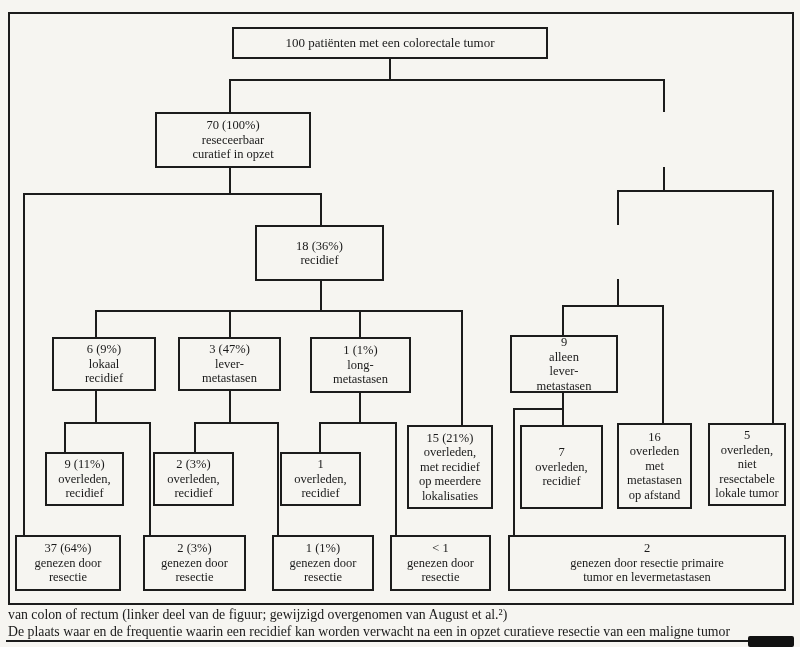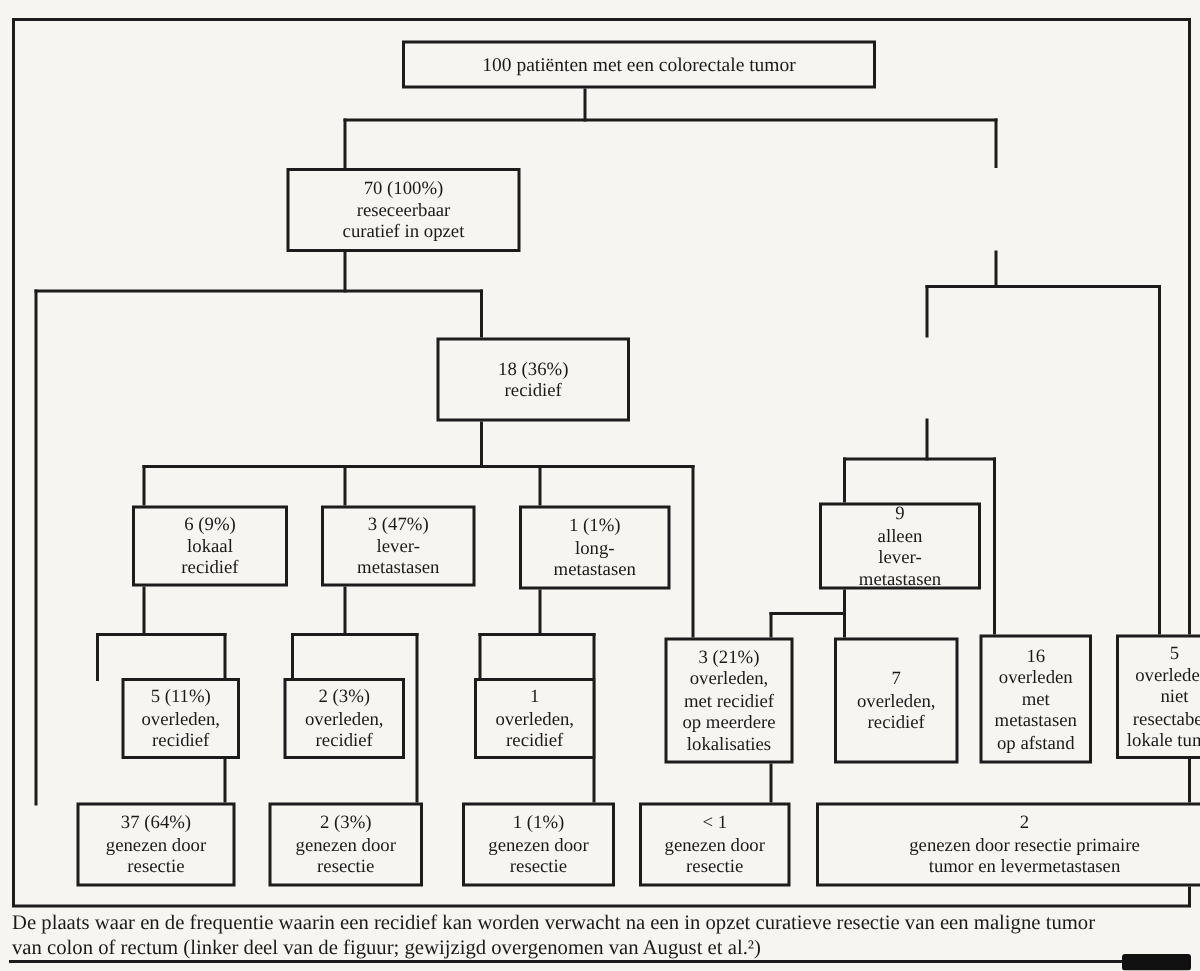--- a/index.html
+++ b/index.html
@@ -2,21 +2,21 @@
 <html><head>
 <meta charset="utf-8">
 <style>
   html,body{margin:0;padding:0;}
   body{background:#f6f5f1;font-family:"Liberation Serif","DejaVu Serif",serif;color:#1a1a1a;}
   #stage{position:relative;width:800px;height:647px;background:#f6f5f1;overflow:hidden;}
   .ln{position:absolute;background:#1c1c1c;}
   .frame{position:absolute;border:2px solid #1c1c1c;background:transparent;}
   .node{position:absolute;border:2px solid #1c1c1c;background:#f6f5f1;box-sizing:border-box;
         display:flex;align-items:center;justify-content:center;text-align:center;
-        white-space:pre-line;font-size:12.5px;line-height:1.16;padding:1px 2px;margin-left:36px;}
+        white-space:pre-line;font-size:12.5px;line-height:1.16;padding:1px 2px;}
   .node.title{font-size:13px;}
   .caption{position:absolute;left:8px;top:606px;width:788px;font-size:13.8px;line-height:17px;}
   .blob{position:absolute;background:#111;border-radius:2px;}
 </style>
 </head>
 <body>
 
 <div id="stage">
 
   <div class="frame" style="left:8px;top:12px;width:782px;height:589px"></div>
@@ -72,30 +72,30 @@
   <div class="node" style="left:178px;top:337px;width:103px;height:54px">3 (47%)
 lever-
 metastasen</div>
   <div class="node" style="left:310px;top:337px;width:101px;height:56px">1 (1%)
 long-
 metastasen</div>
   <div class="node" style="left:510px;top:335px;width:108px;height:58px">9
 alleen
 lever-
 metastasen</div>
-  <div class="node" style="left:45px;top:452px;width:79px;height:54px">5 (11%)
+  <div class="node" style="left:45px;top:452px;width:79px;height:54px">9 (11%)
 overleden,
 recidief</div>
   <div class="node" style="left:153px;top:452px;width:81px;height:54px">2 (3%)
 overleden,
 recidief</div>
   <div class="node" style="left:280px;top:452px;width:81px;height:54px">1
 overleden,
 recidief</div>
-  <div class="node" style="left:407px;top:425px;width:86px;height:84px">3 (21%)
+  <div class="node" style="left:407px;top:425px;width:86px;height:84px">15 (21%)
 overleden,
 met recidief
 op meerdere
 lokalisaties</div>
   <div class="node" style="left:520px;top:425px;width:83px;height:84px">7
 overleden,
 recidief</div>
   <div class="node" style="left:617px;top:423px;width:75px;height:86px">16
 overleden
 met
@@ -116,20 +116,20 @@
 genezen door
 resectie</div>
   <div class="node" style="left:390px;top:535px;width:101px;height:56px">&lt; 1
 genezen door
 resectie</div>
   <div class="node" style="left:508px;top:535px;width:278px;height:56px">2
 genezen door resectie primaire
 tumor en levermetastasen</div>
 
   <div class="caption">
+    <div>van colon of rectum (linker deel van de figuur; gewijzigd overgenomen van August et al.²)</div>
     <div>De plaats waar en de frequentie waarin een recidief kan worden verwacht na een in opzet curatieve resectie van een maligne tumor</div>
-    <div>van colon of rectum (linker deel van de figuur; gewijzigd overgenomen van August et al.²)</div>
   </div>
 
   <div class="ln" style="left:6px;top:640px;width:744px;height:2px"></div>
   <div class="blob" style="left:748px;top:636px;width:46px;height:11px"></div>
 
 </div>
 
 </body></html>

